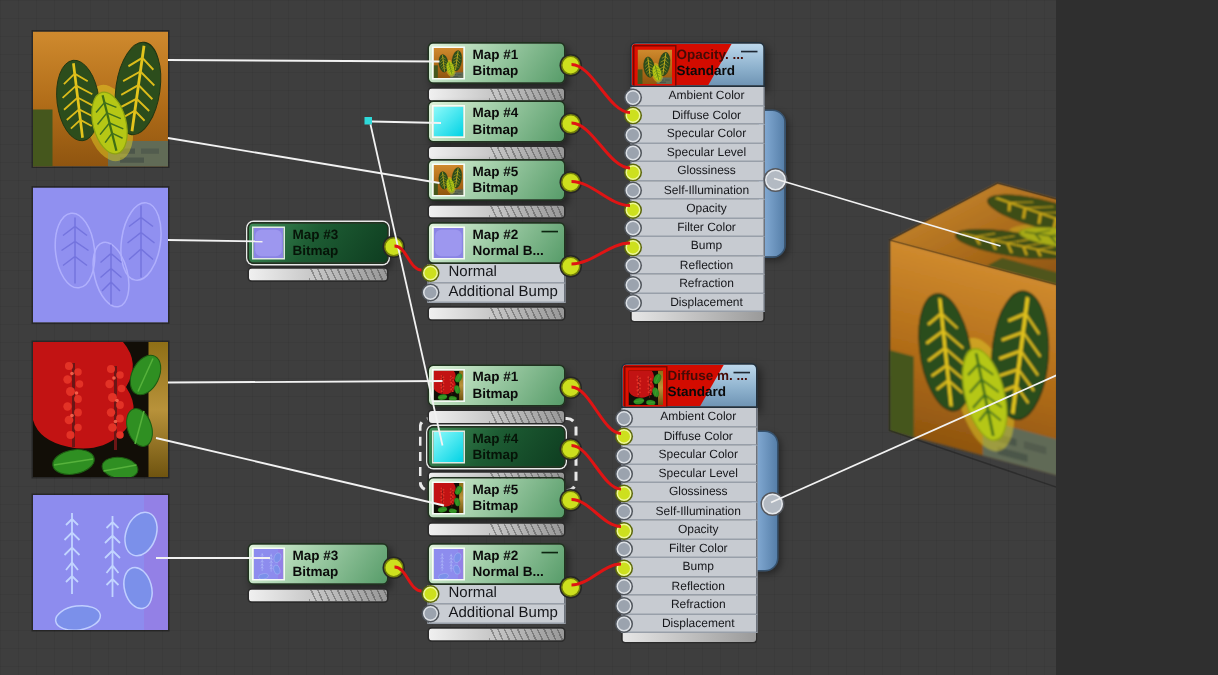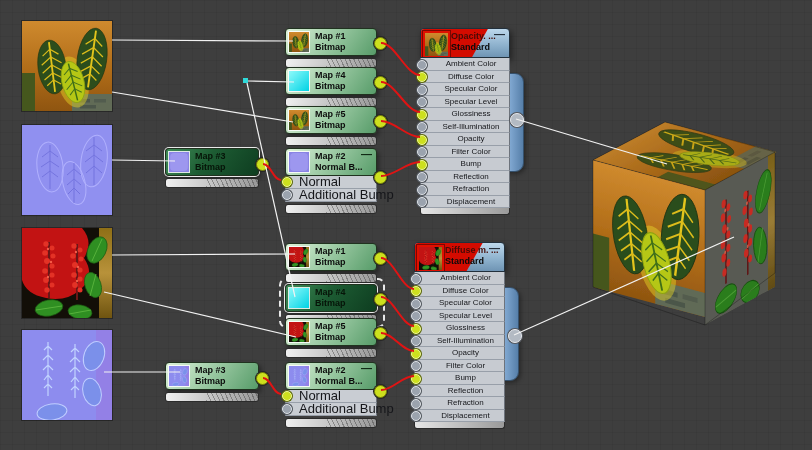--- a/index.html
+++ b/index.html
@@ -1,17 +1,17 @@
 <!DOCTYPE html>
 <html><head>
 <meta charset="utf-8">
 <style>
   html,body{margin:0;padding:0;background:#2f2f2f;}
   .stage{
-    position:relative;width:812px;height:450px;overflow:hidden;
+    position:relative;width:704px;height:450px;overflow:hidden;
     background:#3e3e3e;
     background-image:
       linear-gradient(rgba(0,0,0,.05) 1px, transparent 1px),
       linear-gradient(90deg, rgba(0,0,0,.05) 1px, transparent 1px);
     background-size:12px 12px;
     font-family:"Liberation Sans", sans-serif;
     -webkit-font-smoothing:antialiased;
   }
   svg{display:block}
   
@@ -24,21 +24,21 @@
     background:linear-gradient(125deg,#dff2da 0%,#a8d2ae 38%,#579c69 100%);
     box-shadow:2px 3px 5px rgba(0,0,0,.4);
   }
   .mapnode.dark .map-header{
     background:linear-gradient(125deg,#3f8c57 0%,#1d5c33 45%,#0e3d20 100%);
     box-shadow:0 0 0 1px #e9e9e9, 2px 3px 5px rgba(0,0,0,.4);
   }
   .thumb-sm{position:absolute;left:3px;top:3px;width:20px;height:20px;outline:1px solid rgba(255,255,255,.85);}
   .thumb-sm svg{width:100%;height:100%}
   .map-titles{margin-left:29px;padding-top:2px;font-size:9px;font-weight:bold;line-height:11px;color:#0b0b0b;white-space:nowrap;}
-  .map-slot{position:relative;height:12px;background:#c9cdd3;border-bottom:1px solid #989fa9;border-left:1px solid #6d737c;border-right:1px solid #6d737c;font-size:13px;line-height:12px;color:#15161a;padding-left:13px;white-space:nowrap;}
+  .map-slot{position:relative;height:12px;background:#c9cdd3;border-bottom:1px solid #989fa9;border-left:1px solid #6d737c;border-right:1px solid #6d737c;font-size:10px;line-height:12px;color:#15161a;padding-left:13px;white-space:nowrap;}
   .map-footer{position:relative;height:8px;margin-top:2px;border:1px solid #2b2b2b;border-radius:3px;background:linear-gradient(to right,#f0f0f0,#989898);overflow:hidden;}
   .map-footer .hatch{position:absolute;right:0;top:0;bottom:0;width:56%;background:repeating-linear-gradient(65deg,rgba(45,45,45,.38) 0 1px,transparent 1px 4px);}
   .sock-out{position:absolute;width:11px;height:11px;border-radius:50%;background:#cde01e;border:1px solid #74800a;box-shadow:0 0 0 1px #262626;z-index:12;}
   .in-sock{position:absolute;left:-4px;top:1px;width:8px;height:8px;border-radius:50%;background:#9ba3ae;border:1px solid #dde1e6;box-shadow:0 0 0 1px #50555c;}
   .in-sock.on{background:#cde01e;border-color:#eef89a;box-shadow:0 0 0 1px #5b660a;}
   
   .select-box{position:absolute;border:2px dashed #e9e9e9;border-radius:7px;z-index:9;}
   
   .matnode{position:absolute;z-index:10;width:90px;}
   .mat-header{

